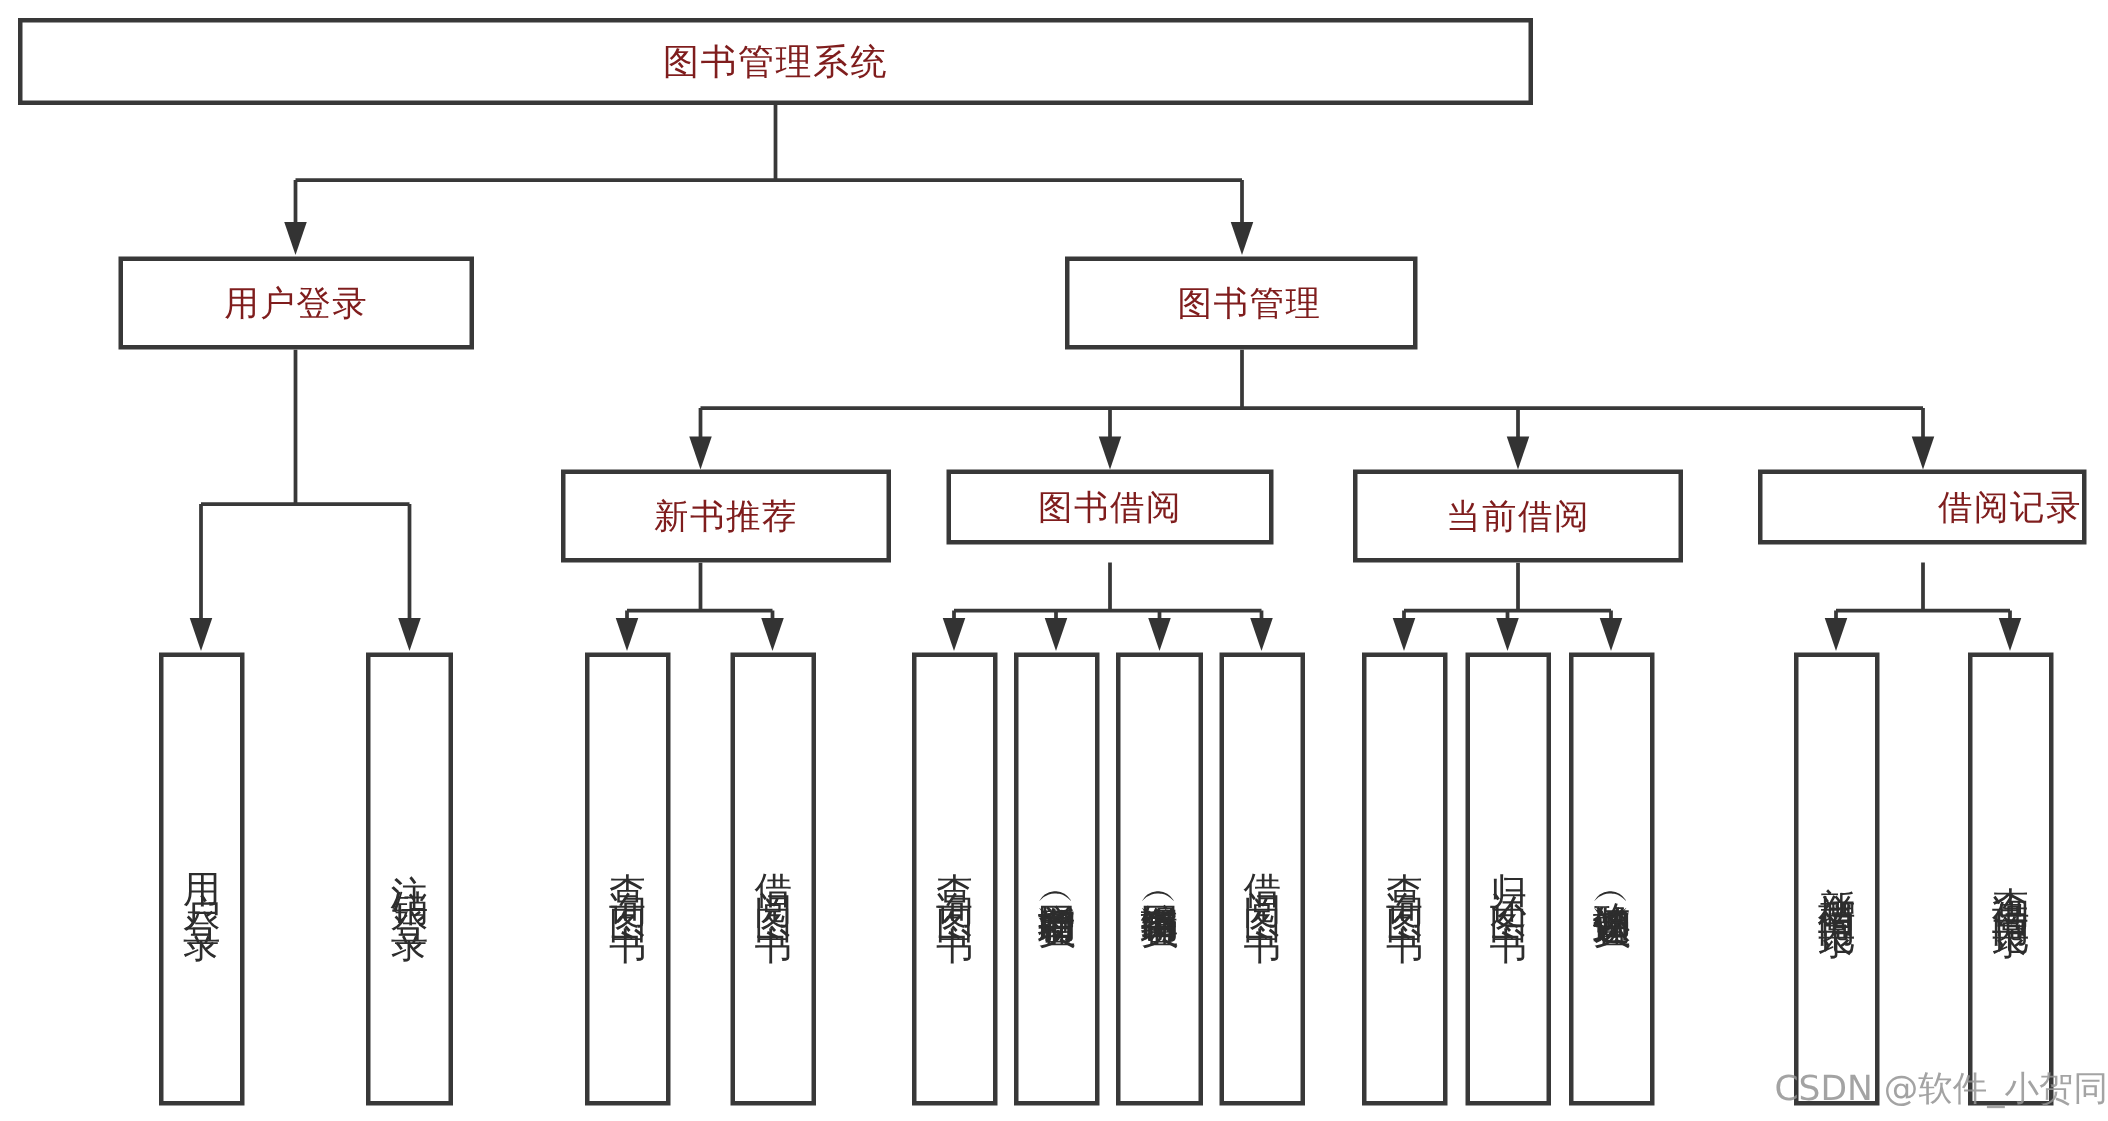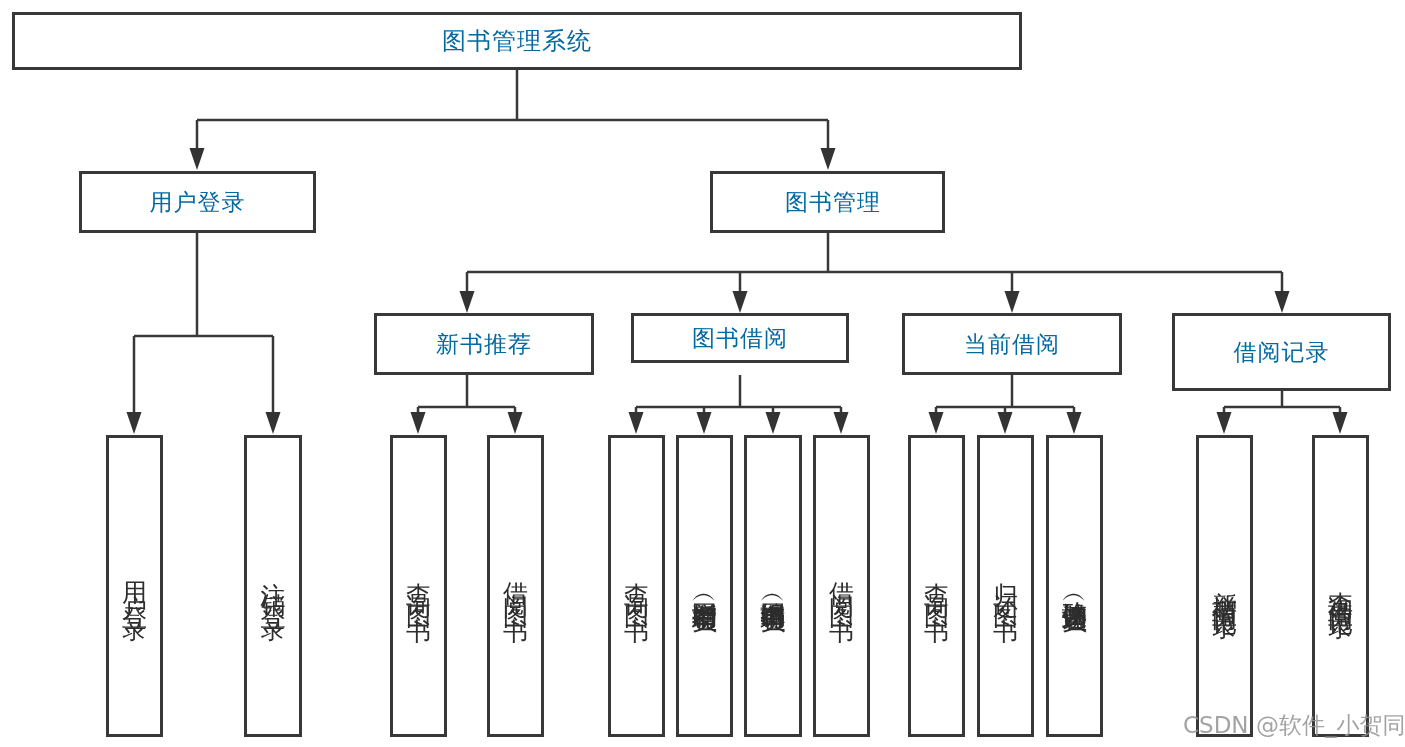--- a/index.html
+++ b/index.html
@@ -3,21 +3,21 @@
 <meta charset="utf-8">
 <style>
   html,body{margin:0;padding:0;background:#ffffff;}
   body{font-family:"DejaVu Sans","Liberation Sans",sans-serif;}
   #stage{position:relative;width:1405px;height:747px;background:#ffffff;overflow:hidden;}
   svg.connectors{position:absolute;left:0;top:0;z-index:1;}
   .hbox{
     position:absolute;z-index:2;
     border:3px solid #383838;background:#ffffff;
     display:flex;align-items:center;justify-content:center;
-    font-size:23px;color:#0369a1;box-sizing:border-box;
+    font-size:23px;color:#7f1d1d;box-sizing:border-box;
     letter-spacing:1px;
   }
   .vbox{
     position:absolute;z-index:2;
     border:3px solid #383838;background:#ffffff;
     display:flex;align-items:center;justify-content:center;
     box-sizing:border-box;color:#2d2d2d;
   }
   .vbox span{
     writing-mode:vertical-rl;text-orientation:mixed;
@@ -124,21 +124,21 @@
 
   <div class="hbox" style="left:374px;top:313px;width:220px;height:62px;">
     <span>新书推荐</span>
   </div>
   <div class="hbox" style="left:631px;top:313px;width:218px;height:50px;">
     <span>图书借阅</span>
   </div>
   <div class="hbox" style="left:902px;top:313px;width:220px;height:62px;font-family:Liberation Mono, monospace;">
     <span>当前借阅</span>
   </div>
-  <div class="hbox" style="left:1172px;top:313px;width:219px;height:78px;">
+  <div class="hbox" style="left:1172px;top:313px;width:219px;height:50px;justify-content:flex-end;">
     <span>借阅记录</span>
   </div>
 
   <div class="vbox sp-wide" style="left:106px;top:435px;width:57px;height:302px;">
     <span>用户登录</span>
   </div>
   <div class="vbox sp-wide" style="left:244px;top:435px;width:58px;height:302px;">
     <span>注销登录</span>
   </div>
 

